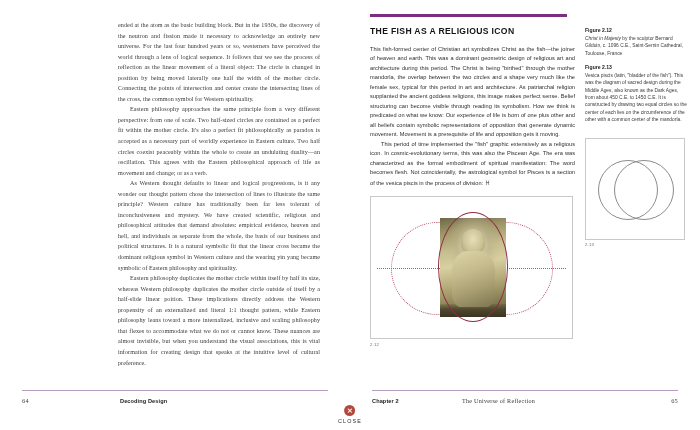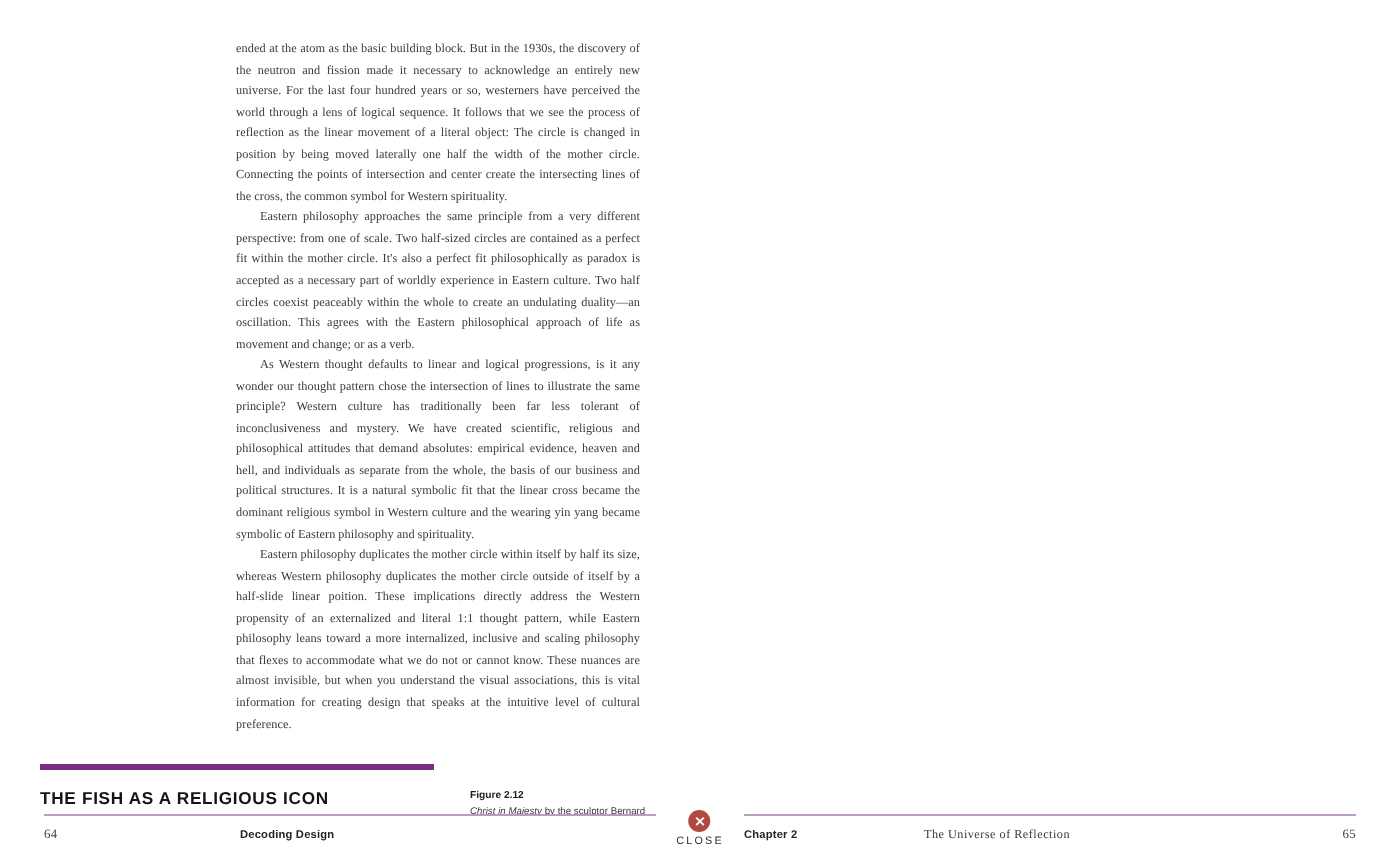--- a/index.html
+++ b/index.html
@@ -18,21 +18,21 @@
     height: 430px;
     background: #ffffff;
     display: flex;
     flex-direction: column;
   }
 
   .spread {
     position: relative;
     flex: 1 1 auto;
     display: flex;
-    flex-direction: column;
+    flex-direction: row;
     overflow: hidden;
   }
 
   
   .page-left {
     position: relative;
     width: 350px;
     height: 100%;
     background: #ffffff;
     padding: 14px 22px 0 22px;

